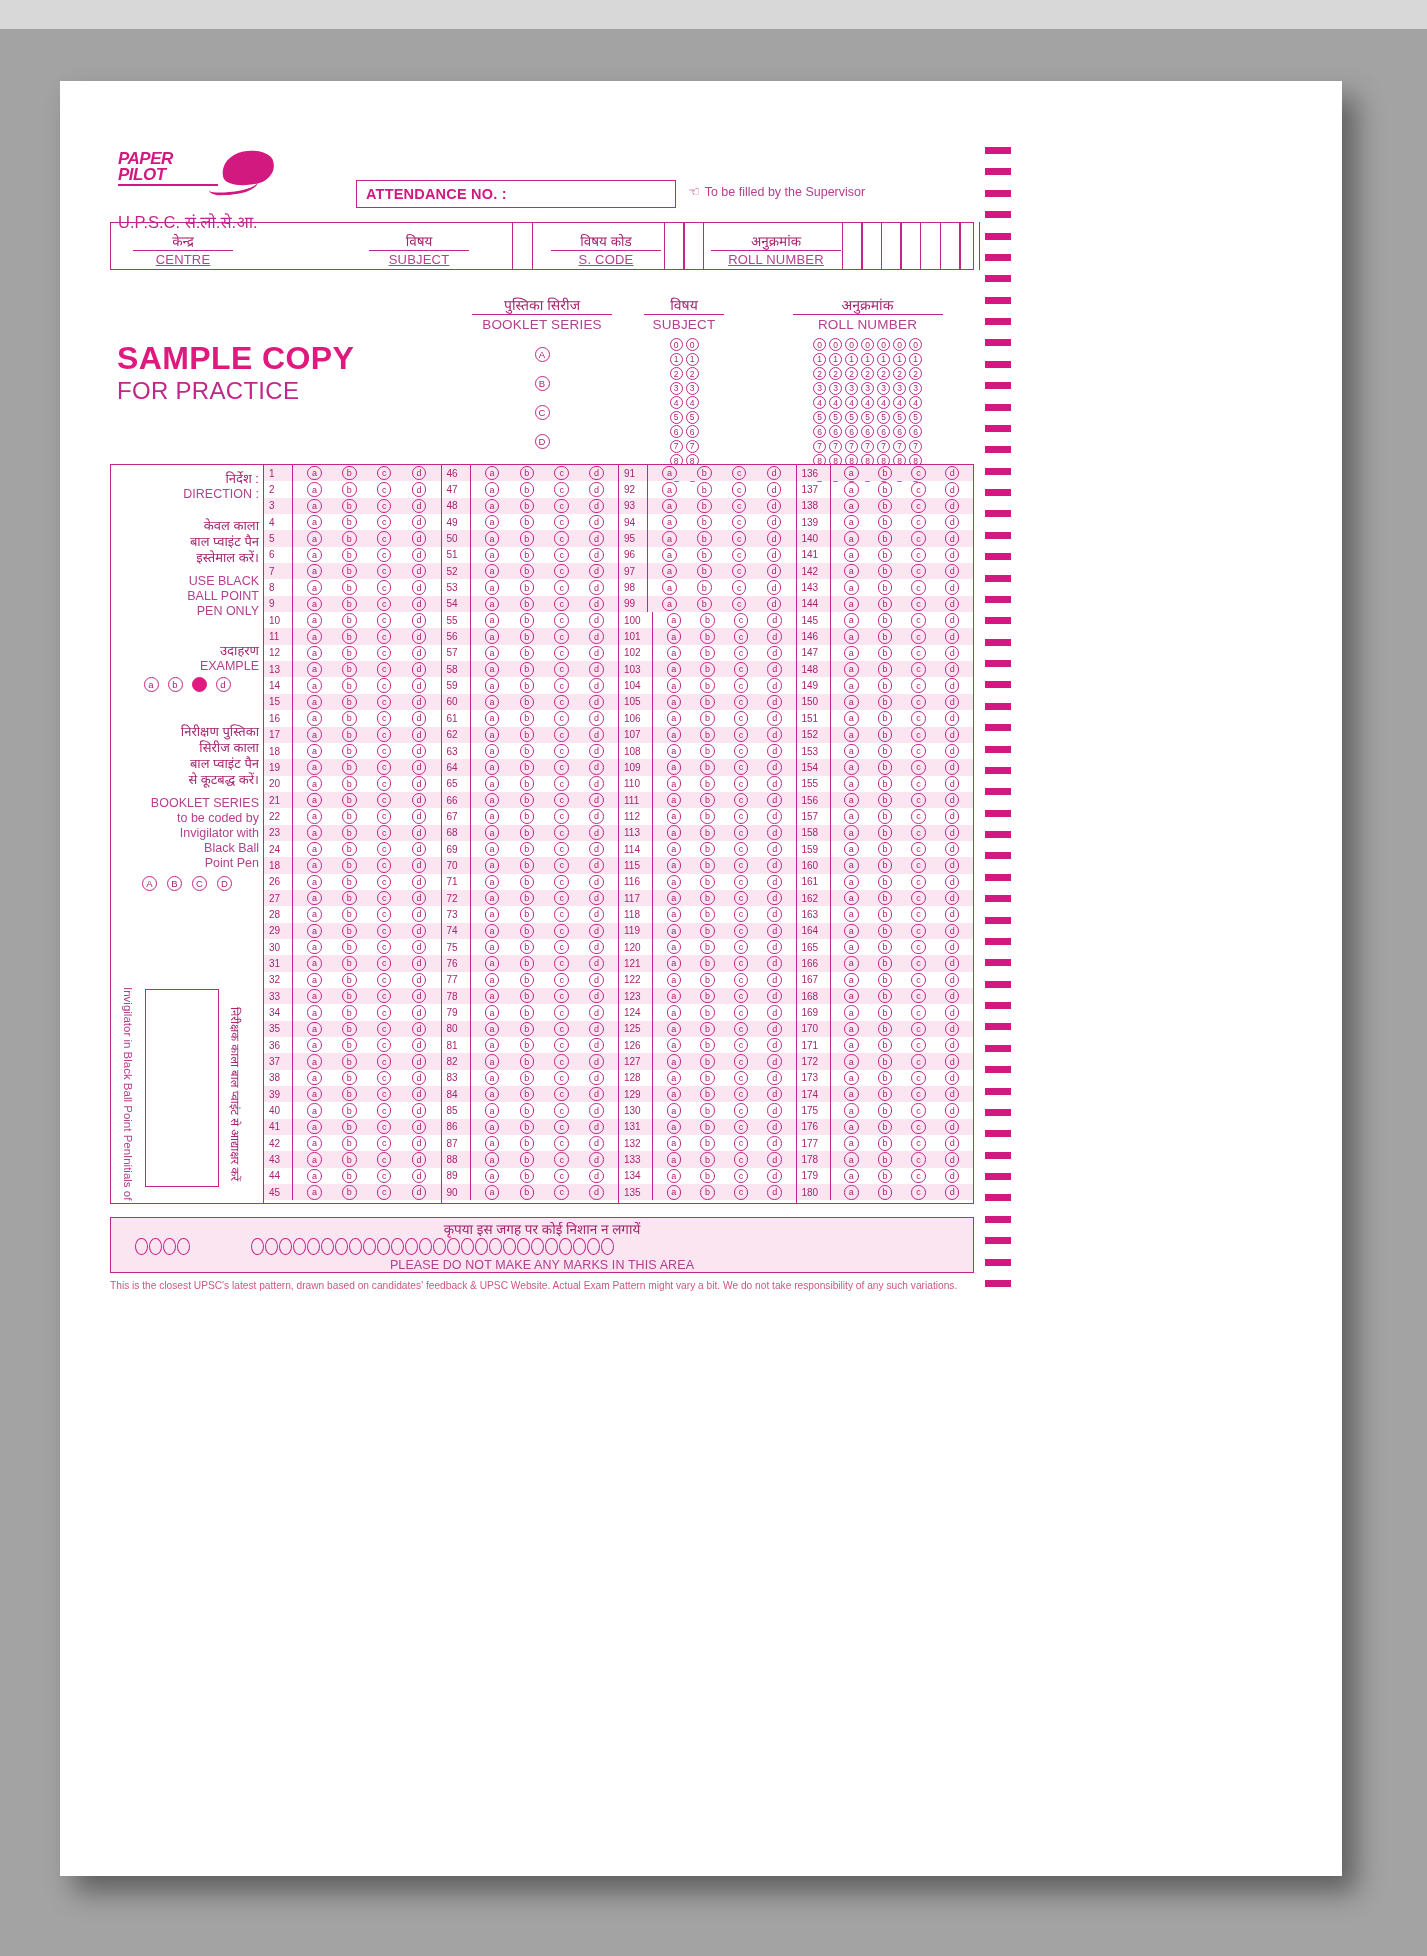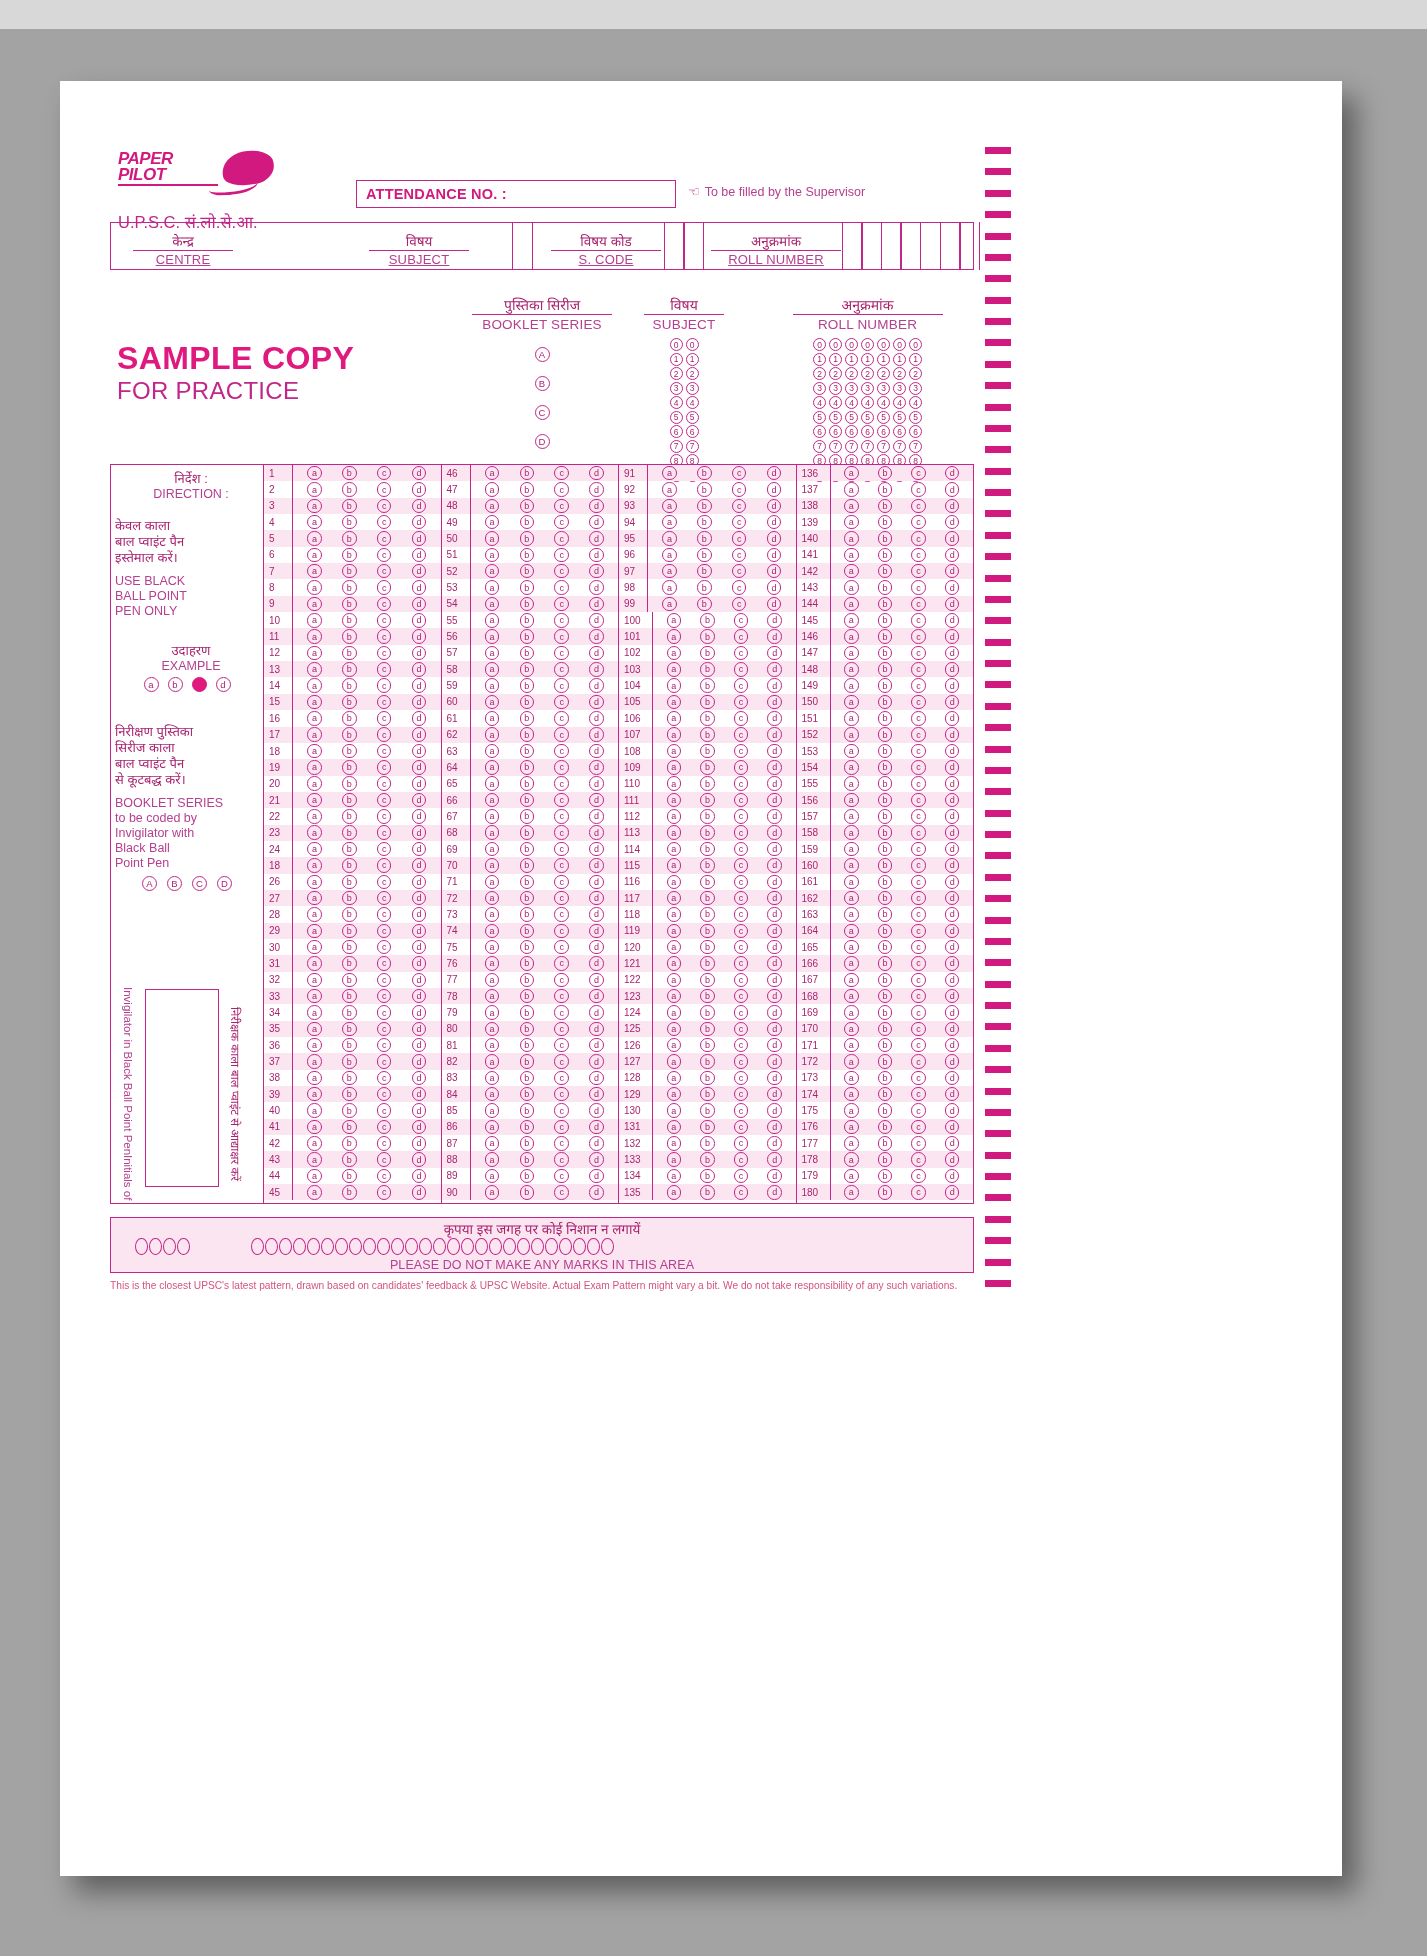--- a/index.html
+++ b/index.html
@@ -127,22 +127,22 @@
     display: flex;
   }
   #instructions {
     width: 153px; border-right: 1.6px solid #c2268a;
     position: relative;
     padding: 6px 4px 0 4px;
     background: #fff;
   }
   .ins-hi { font-size: 13px; color: #a8246f; line-height: 16px; }
   .ins-en { font-size: 12.5px; color: #b5408f; line-height: 15px; }
-  .ins-center { text-align: left; }
-  .ins-left { text-align: center; padding-left: 8px; }
+  .ins-center { text-align: right; }
+  .ins-left { text-align: right; padding-left: 8px; }
   .ins-gap-lg { height: 16px; }
   .ins-gap-sm { height: 8px; }
   .example-row { display: flex; gap: 9px; justify-content: center; margin-top: 3px; }
   .series-row { display: flex; gap: 10px; justify-content: center; margin-top: 5px; }
 
   #initials-area {
     position: absolute; left: 0; bottom: 0; width: 153px; height: 218px;
     display: flex;
   }
   #initials-vtext {

